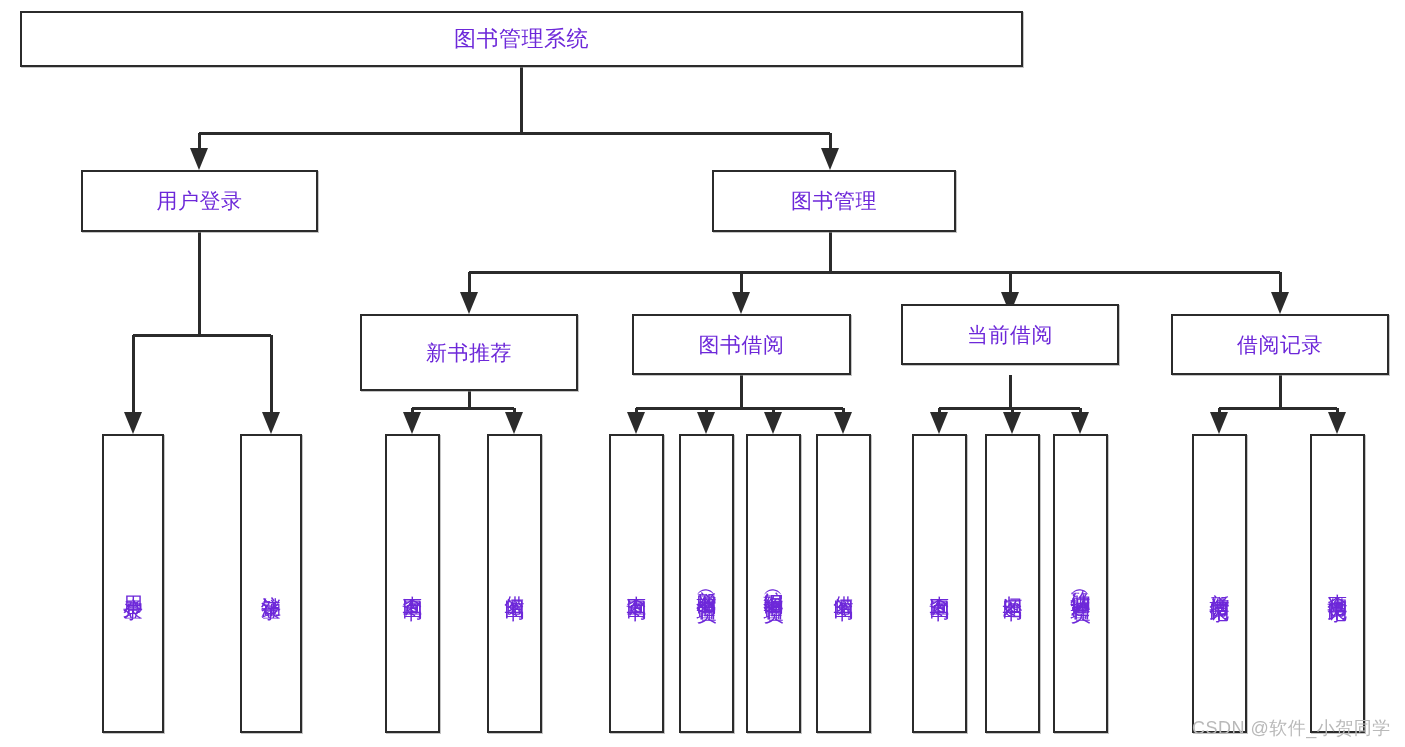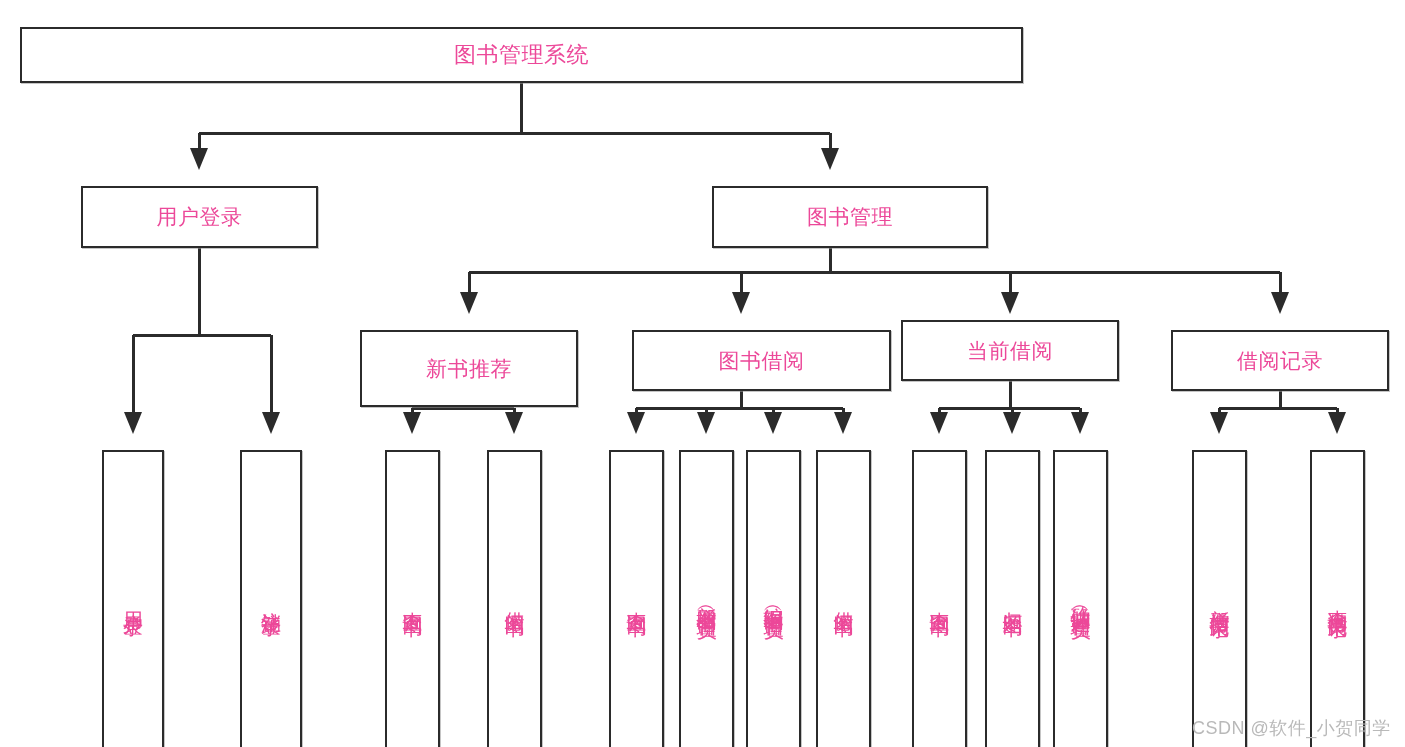--- a/index.html
+++ b/index.html
@@ -27,23 +27,22 @@
     pointer-events: none;
   }
   .node {
     position: absolute;
     box-sizing: border-box;
     border: 2px solid #2b2b2b;
     background: #ffffff;
     display: flex;
     align-items: center;
     justify-content: center;
-    color: #ec4899;
+    color: #6d28d9;
     box-shadow: 1px 1px 0 rgba(150,150,150,0.55);
-    margin-top: 16px;
   }
   .node .label {
     display: block;
     text-align: center;
     line-height: 1.12;
     white-space: pre;
   }
   .node.horiz .label {
     font-size: 21px;
     letter-spacing: 0.5px;
@@ -134,28 +133,28 @@
       <path d="M 1328 412 L 1346 412 L 1337 434 Z" fill="#2b2b2b"></path>
     </svg>
 
   <div class="node title" id="node-root" style="left: 20px; top: 11px; width: 1003px; height: 56px;">
     <span class="label">图书管理系统</span>
   </div>
 
   <div class="node horiz" id="node-l2-0" style="left: 81px; top: 170px; width: 237px; height: 62px;">
     <span class="label">用户登录</span>
   </div>
-  <div class="node horiz" id="node-l2-1" style="left: 712px; top: 170px; width: 276px; height: 62px;">
+  <div class="node horiz" id="node-l2-1" style="left: 712px; top: 170px; width: 244px; height: 62px;">
     <span class="label">图书管理</span>
   </div>
 
   <div class="node horiz" id="node-l3-0" style="left: 360px; top: 314px; width: 218px; height: 77px;">
     <span class="label">新书推荐</span>
   </div>
-  <div class="node horiz" id="node-l3-1" style="left: 632px; top: 314px; width: 259px; height: 61px;">
+  <div class="node horiz" id="node-l3-1" style="left: 632px; top: 314px; width: 219px; height: 61px;">
     <span class="label">图书借阅</span>
   </div>
   <div class="node horiz" id="node-l3-2" style="left: 901px; top: 304px; width: 218px; height: 61px;">
     <span class="label">当前借阅</span>
   </div>
   <div class="node horiz" id="node-l3-3" style="left: 1171px; top: 314px; width: 218px; height: 61px; justify-content: center;">
     <span class="label">借阅记录</span>
   </div>
 
   <div class="node vert" id="node-leaf-0" style="left: 102px; top: 434px; width: 62px; height: 299px;">

